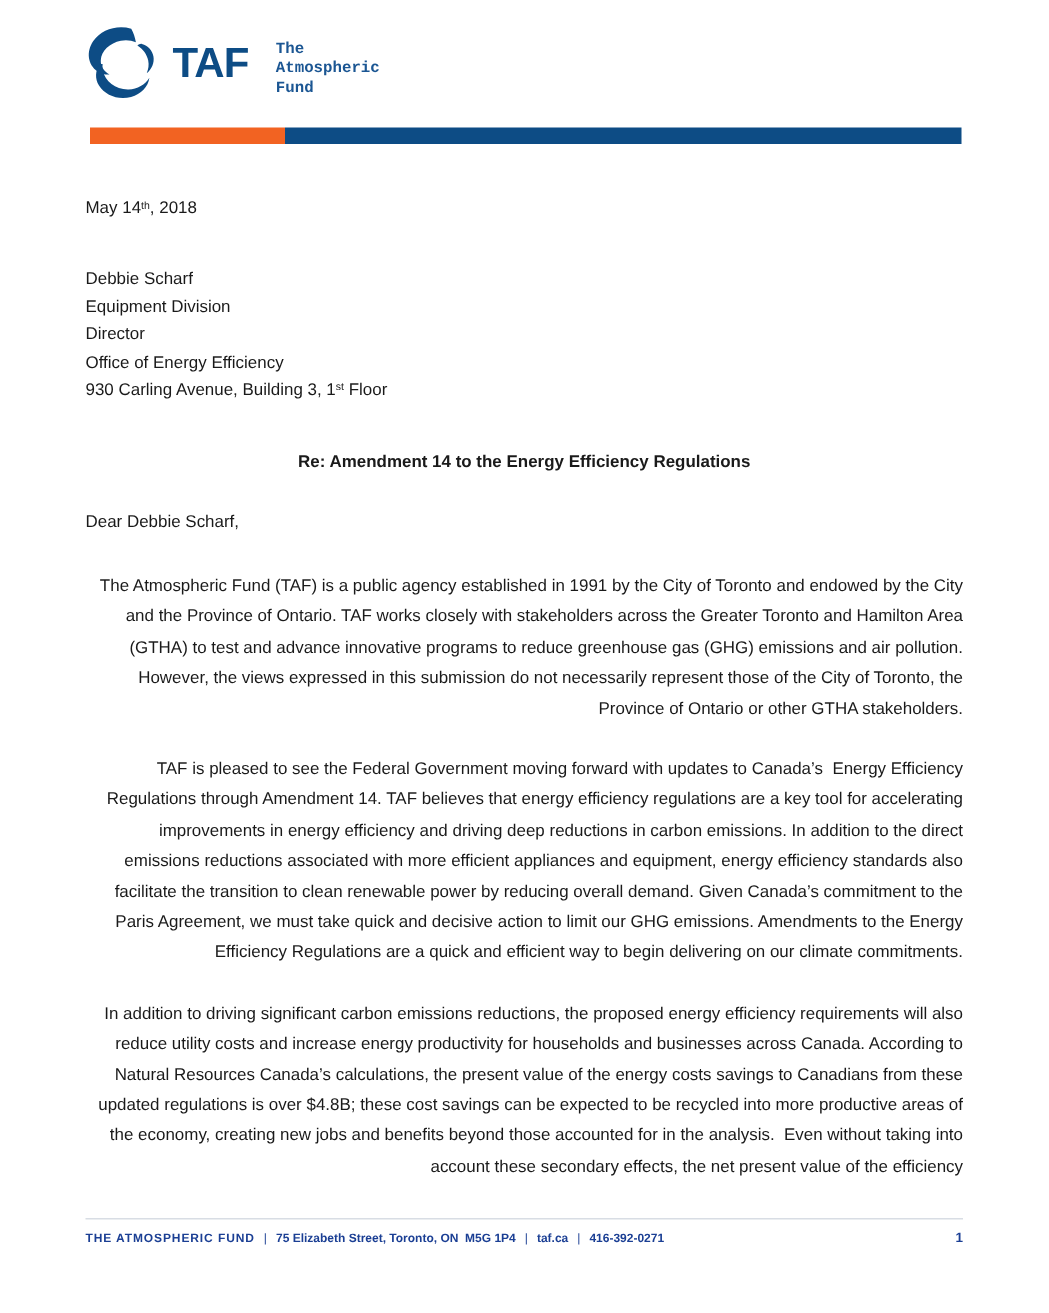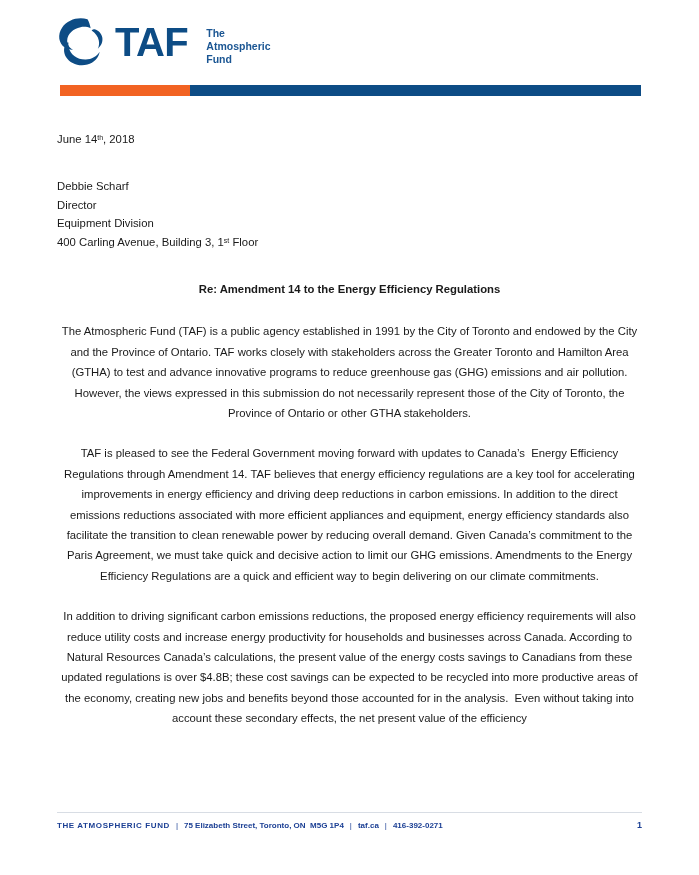--- a/index.html
+++ b/index.html
@@ -30,29 +30,29 @@
   }
   .logo-mark {
     width: 56px;
     height: 52px;
     flex: 0 0 auto;
     margin-top: 2px;
   }
   .logo-wordmark {
     font-family: "Liberation Sans", sans-serif;
     font-weight: bold;
-    font-size: 40px;
+    font-size: 28px;
     line-height: 44px;
     letter-spacing: -0.5px;
     color: #0d4c85;
     margin-left: 2px;
     margin-top: 6px;
   }
   .logo-tagline {
-    font-family: Liberation Sans, sans-serif;
+    font-family: Liberation Mono, monospace;
     font-weight: bold;
     font-size: 10.5px;
     line-height: 13px;
     color: #1b5693;
     margin-left: 18px;
     margin-top: 13px;
     white-space: pre-line;
   }
 
   
@@ -90,21 +90,21 @@
     margin-bottom: 24px;
     text-align: center;
   }
   .salutation {
     line-height: 16px;
     margin-bottom: 25px;
   }
   .para {
     line-height: 20.4px;
     margin-bottom: 20px;
-    text-align: center;
+    text-align: right;
     white-space: pre-wrap;
   }
   sup {
     font-size: 0.62em;
     vertical-align: 0.42em;
     line-height: 0;
   }
 
   
   .footer-rule {
@@ -160,31 +160,33 @@
 Fund</div>
   </div>
 
   <div class="rule-bars">
     <div class="rule-bar-orange" style="background: rgb(242, 99, 34);"></div>
     <div class="rule-bar-blue" style="background: rgb(13, 76, 133);"></div>
   </div>
 
   <div class="content">
 
-    <div class="date-line"><span>June 14</span><sup>th</sup><span>, 2018</span></div>
+    <div class="date-line"><span>May 14</span><sup>th</sup><span>, 2018</span></div>
 
     <div class="address-block">
       <div class="address-line">Debbie Scharf</div>
+      <div class="address-line">Equipment Division</div>
       <div class="address-line">Director</div>
-      <div class="address-line">Equipment Division</div>
-      <div class="address-line"><span>400 Carling Avenue, Building 3, 1</span><sup>st</sup><span> Floor</span></div>
+      <div class="address-line">Office of Energy Efficiency</div>
+      <div class="address-line"><span>930 Carling Avenue, Building 3, 1</span><sup>st</sup><span> Floor</span></div>
     </div>
 
     <div class="subject-line">Re: Amendment 14 to the Energy Efficiency Regulations</div>
 
+    <div class="salutation">Dear Debbie Scharf,</div>
 
     <div class="para">The Atmospheric Fund (TAF) is a public agency established in 1991 by the City of Toronto and endowed by the City and the Province of Ontario. TAF works closely with stakeholders across the Greater Toronto and Hamilton Area (GTHA) to test and advance innovative programs to reduce greenhouse gas (GHG) emissions and air pollution. However, the views expressed in this submission do not necessarily represent those of the City of Toronto, the Province of Ontario or other GTHA stakeholders.</div>
     <div class="para">TAF is pleased to see the Federal Government moving forward with updates to Canada’s  Energy Efficiency Regulations through Amendment 14. TAF believes that energy efficiency regulations are a key tool for accelerating improvements in energy efficiency and driving deep reductions in carbon emissions. In addition to the direct emissions reductions associated with more efficient appliances and equipment, energy efficiency standards also facilitate the transition to clean renewable power by reducing overall demand. Given Canada’s commitment to the Paris Agreement, we must take quick and decisive action to limit our GHG emissions. Amendments to the Energy Efficiency Regulations are a quick and efficient way to begin delivering on our climate commitments.</div>
     <div class="para">In addition to driving significant carbon emissions reductions, the proposed energy efficiency requirements will also reduce utility costs and increase energy productivity for households and businesses across Canada. According to Natural Resources Canada’s calculations, the present value of the energy costs savings to Canadians from these updated regulations is over $4.8B; these cost savings can be expected to be recycled into more productive areas of the economy, creating new jobs and benefits beyond those accounted for in the analysis.  Even without taking into account these secondary effects, the net present value of the efficiency</div>
   </div>
 
   <div class="footer-rule"></div>
   <div class="footer" style="color: rgb(27, 63, 148);">
     <span class="footer-brand">THE ATMOSPHERIC FUND</span>
     <span class="footer-sep">|</span>

